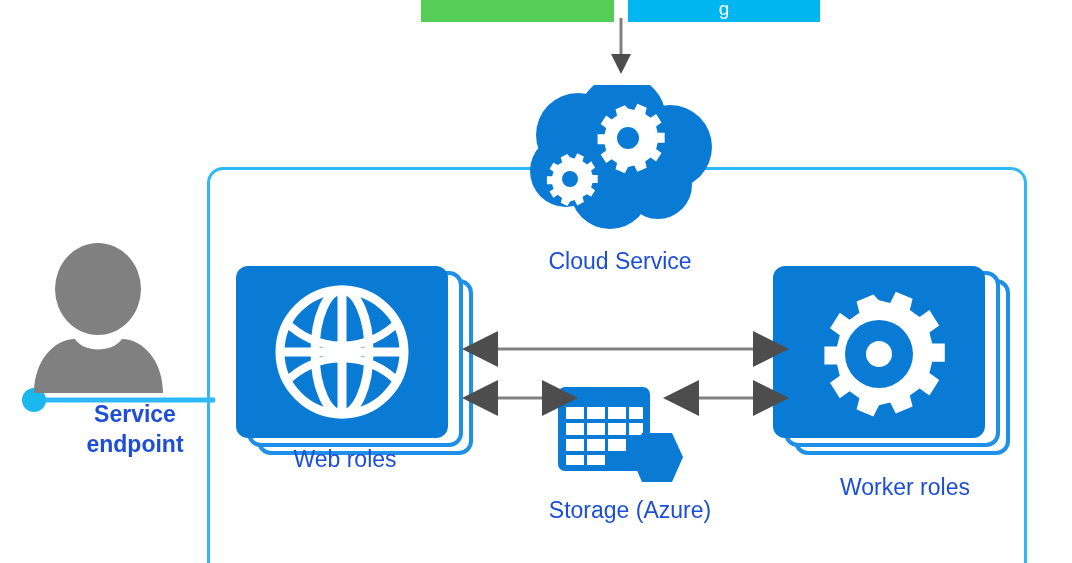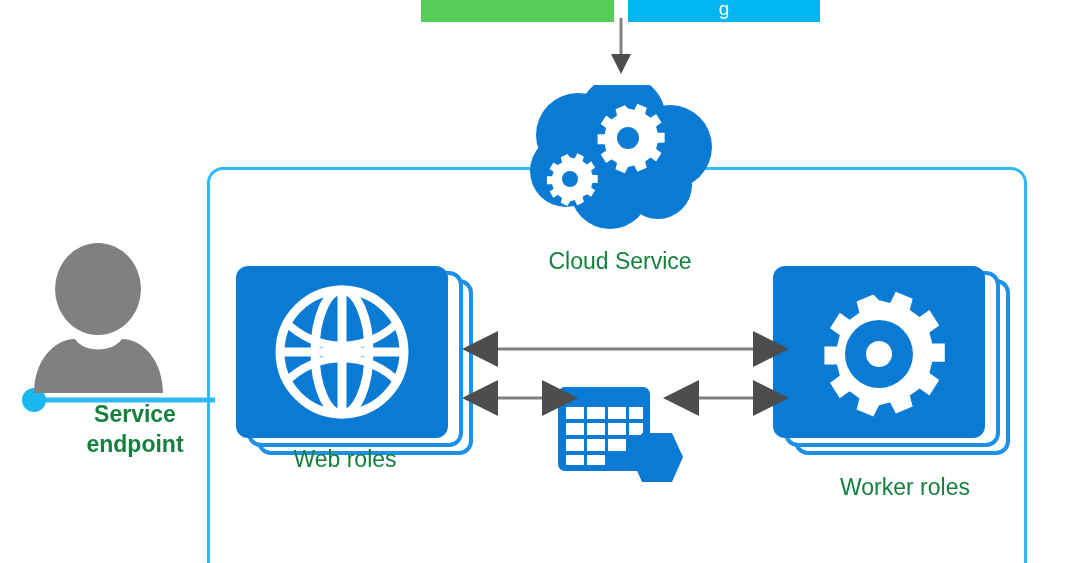--- a/index.html
+++ b/index.html
@@ -12,21 +12,21 @@
           align-items:flex-end;justify-content:center;
           color:#ffffff;font-size:19px;padding-bottom:2px;box-sizing:border-box;}
   #box-green{left:421px;width:193px;background:#54CE57;}
   #box-blue{left:628px;width:192px;background:#00B6F0;}
 
   
   #svc-container{position:absolute;left:207px;top:167px;width:820px;height:420px;
       border:3px solid #2EB8F5;border-radius:16px;box-sizing:border-box;background:transparent;}
 
   
-  .lbl{position:absolute;color:#15803d;font-size:23px;text-align:center;
+  .lbl{position:absolute;color:#1d4ed8;font-size:23px;text-align:center;
        line-height:27px;white-space:nowrap;}
   #lbl-cloud{left:460px;top:248px;width:320px;}
   #lbl-web{left:235px;top:446px;width:220px;}
   #lbl-worker{left:795px;top:474px;width:220px;}
   #lbl-storage{left:490px;top:497px;width:280px;}
   #lbl-endpoint{left:60px;top:399px;width:150px;white-space:normal;line-height:30px;font-weight:bold;}
 
   
   .svgwrap{position:absolute;}
   #cloud-icon{left:518px;top:85px;width:205px;height:152px;}
@@ -156,18 +156,19 @@
     <line x1="492" y1="349" x2="759" y2="349" stroke="#808080" stroke-width="3" marker-start="url(#ahL)" marker-end="url(#ahR)"></line>
 
     <line x1="492" y1="398" x2="548" y2="398" stroke="#808080" stroke-width="3" marker-start="url(#ahL)" marker-end="url(#ahR)"></line>
 
     <line x1="693" y1="398" x2="759" y2="398" stroke="#808080" stroke-width="3" marker-start="url(#ahL)" marker-end="url(#ahR)"></line>
   </svg>
 
   <div class="lbl" id="lbl-cloud">Cloud Service</div>
   <div class="lbl" id="lbl-web">Web roles</div>
   <div class="lbl" id="lbl-worker">Worker roles</div>
+  <div class="lbl" id="lbl-storage">Storage (Azure)</div>
   <div class="lbl" id="lbl-endpoint">
     <div>Service</div>
     <div>endpoint</div>
   </div>
 
 </div>
 
 </body></html>

